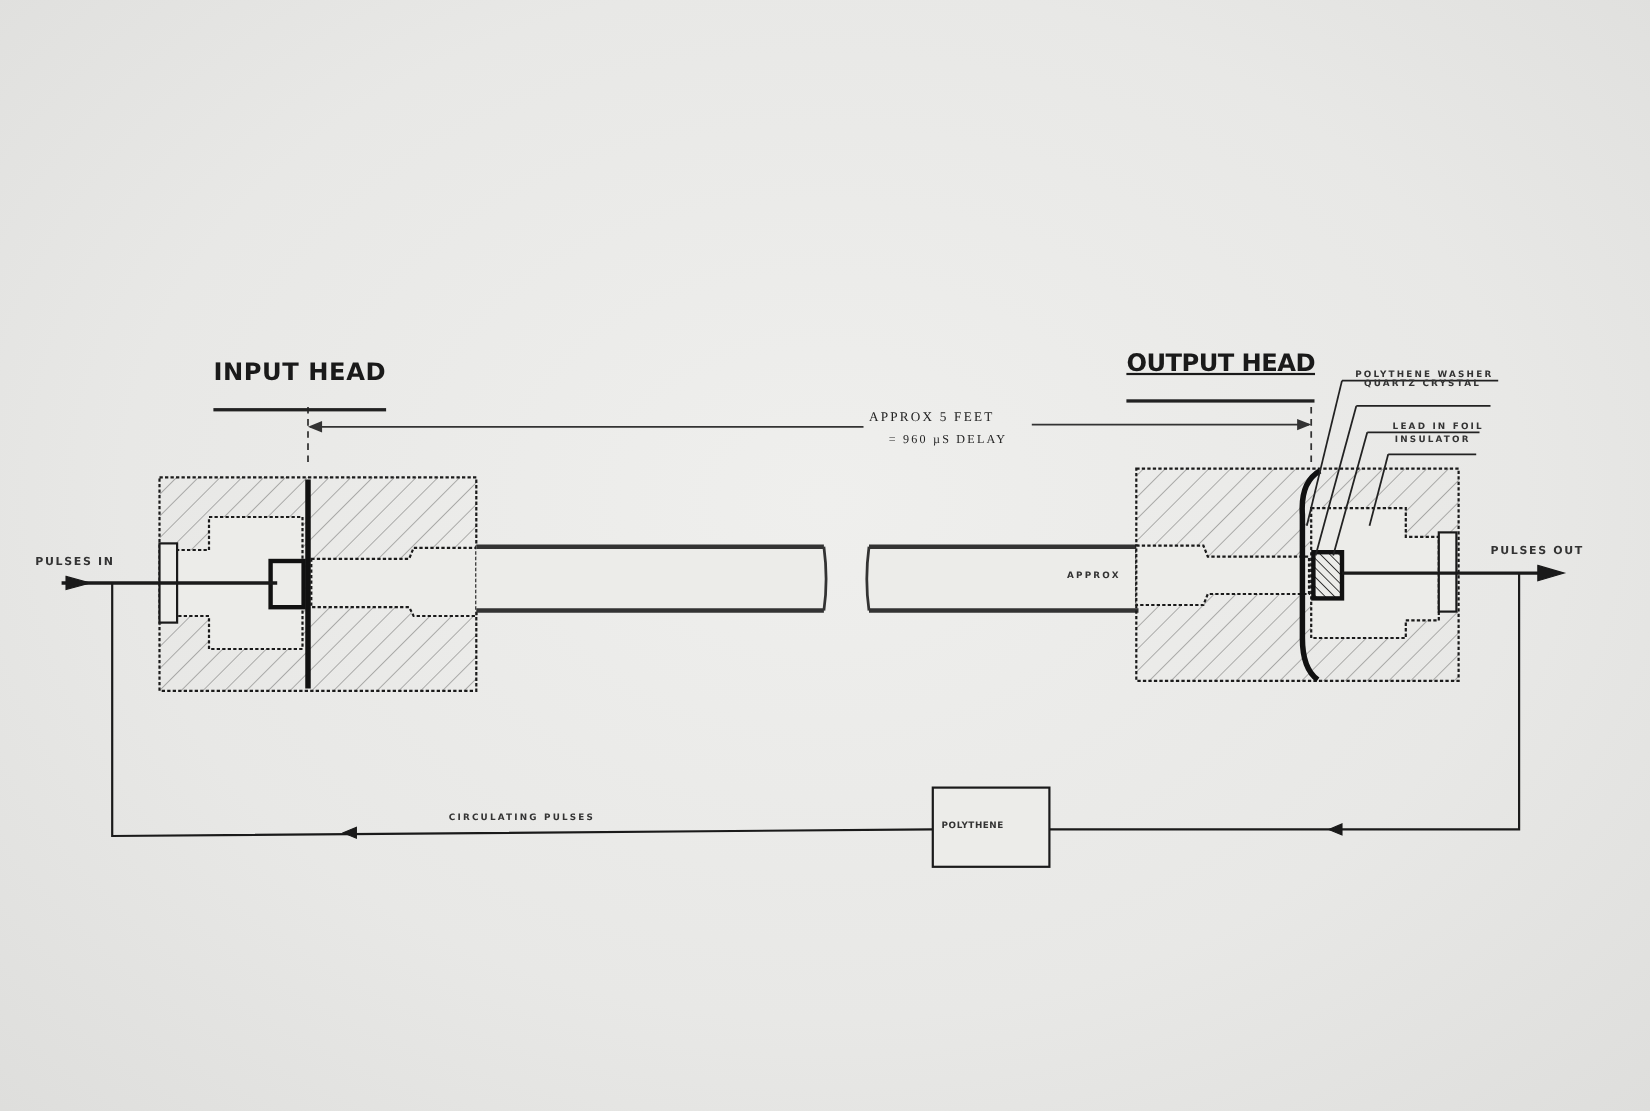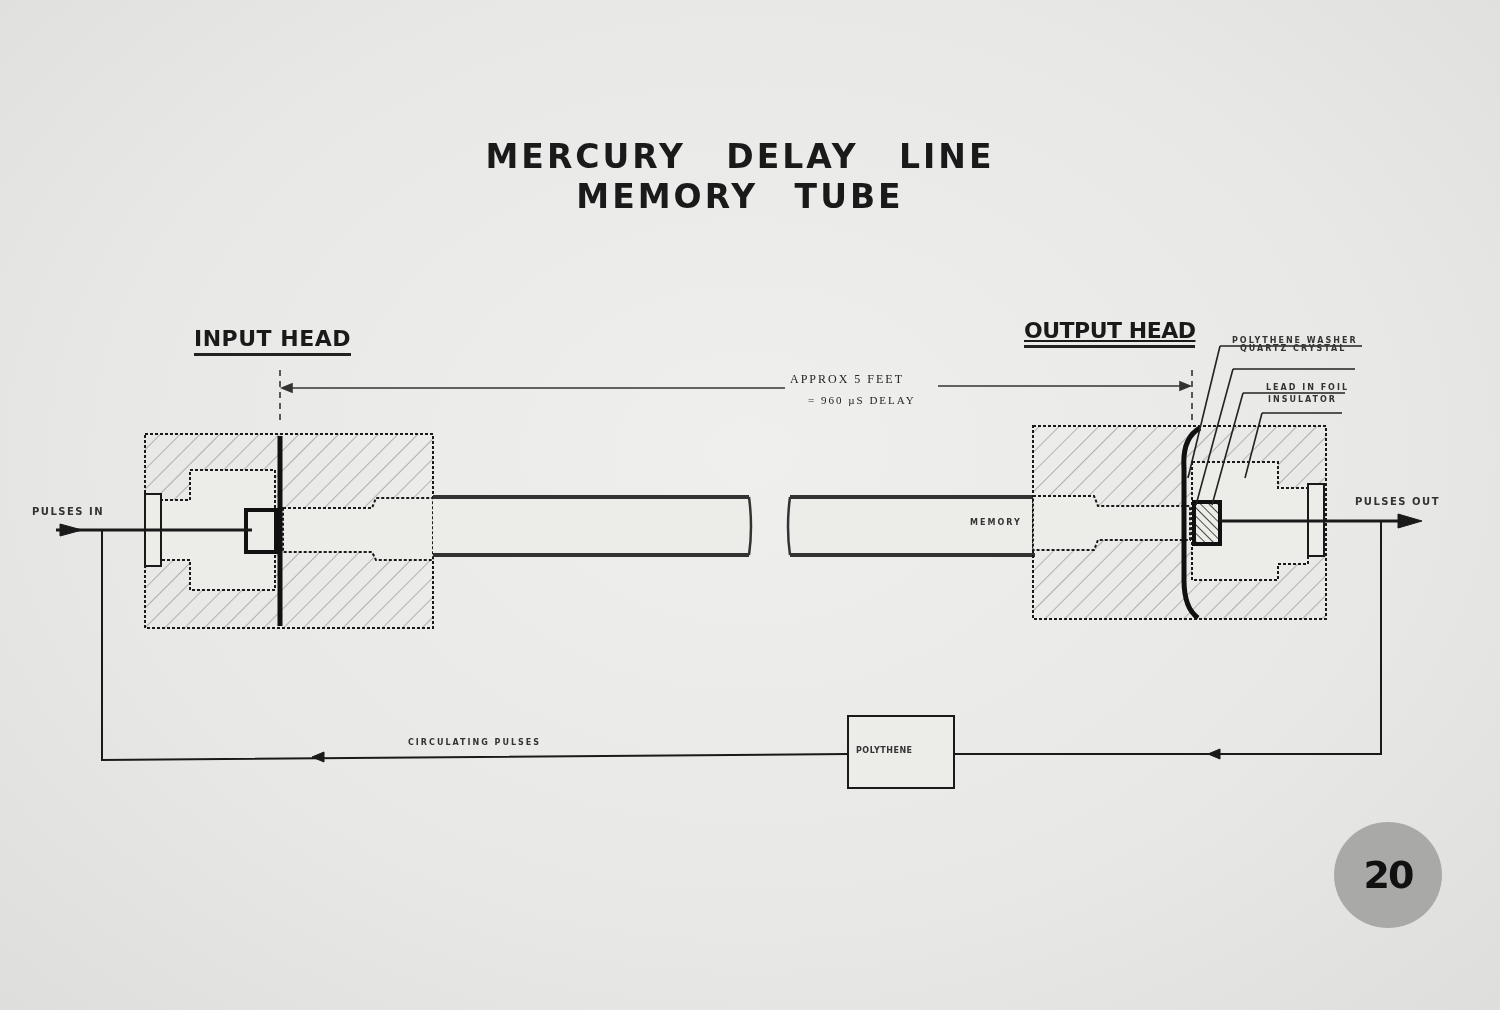--- a/index.html
+++ b/index.html
@@ -15,21 +15,21 @@
     svg { position: absolute; left: 0; top: 0; }
     .title {
       position: absolute; left: 0; width: 1480px; text-align: center;
       font-family: "DejaVu Sans", sans-serif; font-weight: bold;
       color: #1a1a1a; letter-spacing: 3px; font-size: 33px;
     }
     .title1 { top: 137px; word-spacing: 26px; }
     .title2 { top: 177px; word-spacing: 22px; }
     .head-label {
       position: absolute; font-weight: bold; font-size: 22px; color: #1a1a1a;
-      border-bottom: 3px solid #222; padding-bottom: 2px; letter-spacing: 0.5px; text-align: center;
+      border-bottom: 3px solid #222; padding-bottom: 20px; letter-spacing: 0.5px; text-align: center;
     }
     .small {
       position: absolute; font-size: 10px; color: #333; letter-spacing: 1.5px;
       white-space: nowrap; font-weight: bold;
     }
     .tiny { font-size: 8px; letter-spacing: 2px; }
     .mid { font-size: 12px; letter-spacing: 2px; font-weight: normal; color: #222; font-family: Liberation Serif, serif;}
     .badge {
       position: absolute; left: 1334px; top: 822px; width: 108px; height: 106px;
       border-radius: 50%; background: #a9a9a7;
@@ -125,34 +125,31 @@
 
       <polyline points="1381,521 1381,754 954,754" stroke-width="2"></polyline>
       <polyline points="848,754 102,760 102,530" stroke-width="2"></polyline>
       <path d="M1208,754 l12,-5 l0,10 Z" fill="#1a1a1a" stroke-width="1"></path>
       <path d="M312,757 l12,-5 l0,10 Z" fill="#1a1a1a" stroke-width="1"></path>
     </g>
 
     <rect x="848" y="716" width="106" height="72" fill="#ecece9" stroke="#1a1a1a" stroke-width="2"></rect>
   </svg>
 
-  <div class="title title1">MERCURY DELAY LINE</div>
-  <div class="title title2">MEMORY TUBE</div>
 
   <div class="head-label" style="left:194px; top:326px;">INPUT HEAD</div>
   <div class="head-label" style="left:1024px; top:318px; letter-spacing:-0.5px;text-decoration:underline;">OUTPUT HEAD</div>
 
   <div class="small mid" style="left:790px; top:372px;">APPROX 5 FEET</div>
   <div class="small mid" style="left:808px; top:394px; font-size:11px;">= 960 µS DELAY</div>
 
   <div class="small" style="left:32px; top:506px;">PULSES IN</div>
   <div class="small" style="left:1355px; top:496px;">PULSES OUT</div>
-  <div class="small tiny" style="left:970px; top:518px;">MEMORY</div>
+  <div class="small tiny" style="left:970px; top:518px;">APPROX</div>
   <div class="small tiny" style="left:856px; top:746px; letter-spacing:0.5px;">POLYTHENE</div>
   <div class="small tiny" style="left:408px; top:738px;">CIRCULATING PULSES</div>
 
   <div class="small tiny" style="left:1232px; top:336px;text-align:right;">POLYTHENE WASHER</div>
   <div class="small tiny" style="left:1240px; top:344px;">QUARTZ CRYSTAL</div>
   <div class="small tiny" style="left:1266px; top:383px;">LEAD IN FOIL</div>
   <div class="small tiny" style="left:1268px; top:395px;">INSULATOR</div>
 
-  <div class="badge">20</div>
 </div>
 
 </body></html>

